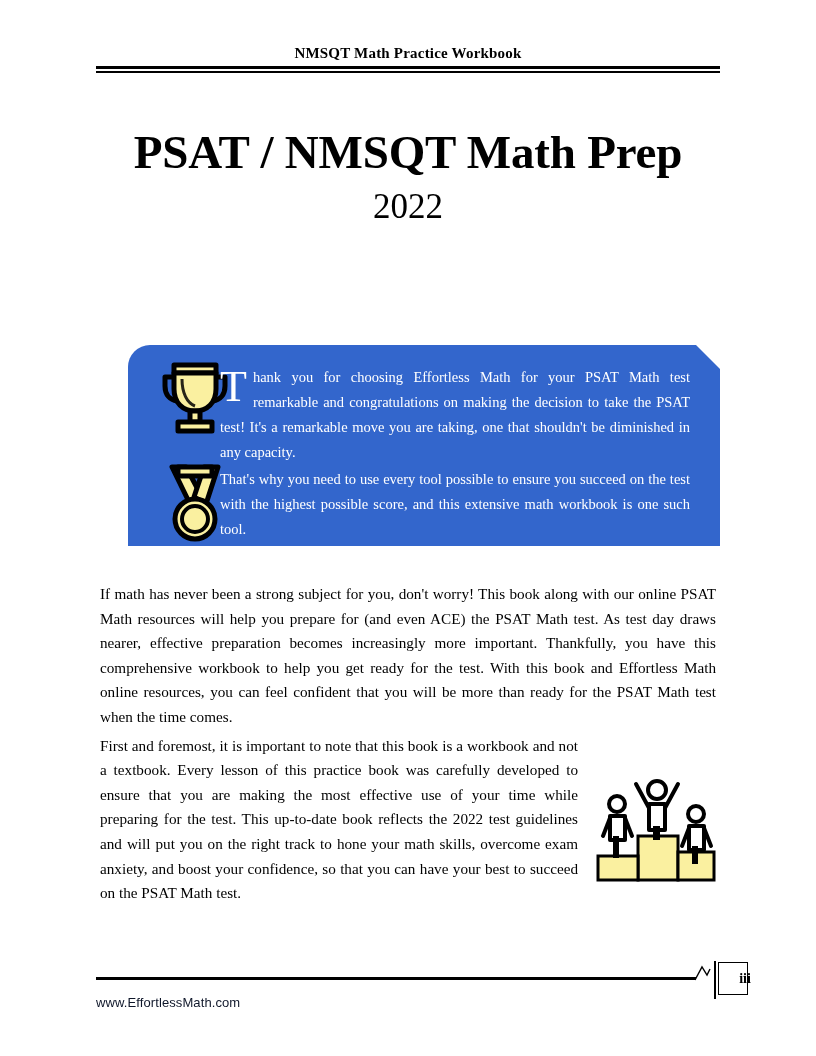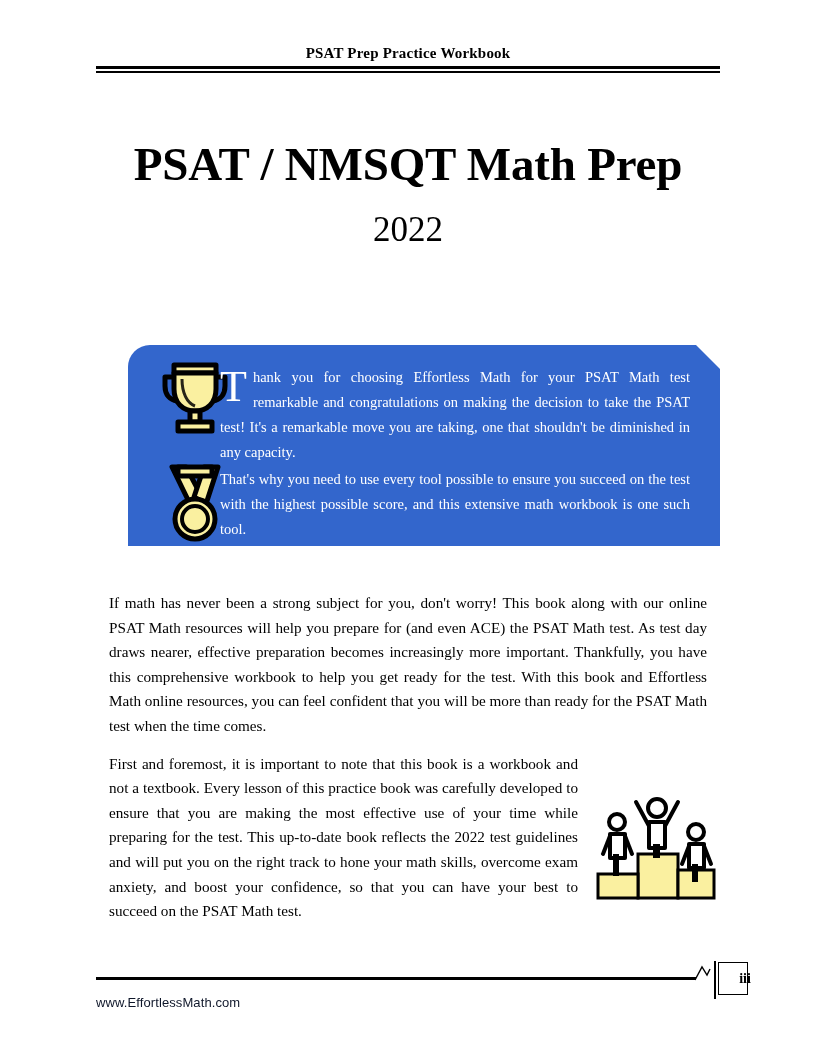--- a/index.html
+++ b/index.html
@@ -70,29 +70,29 @@
     line-height: 50px;
     color: #000;
     letter-spacing: 0.5px;
   }
   .main-title {
     font-family: "Liberation Serif", "DejaVu Serif", serif;
     font-weight: bold;
     font-size: 47px;
     line-height: 56px;
     color: #000;
-    margin-top: 16px;
+    margin-top: 4px;
     letter-spacing: -0.2px;
   }
   .year {
     font-family: "Liberation Serif", "DejaVu Serif", serif;
     font-size: 35px;
     line-height: 42px;
     color: #000;
-    margin-top: 17px;
+    margin-top: 6px;
   }
 
   
   .callout {
     position: absolute;
     left: 128px;
     top: 345px;
     width: 592px;
     height: 201px;
     background: #3366CC;
@@ -145,21 +145,21 @@
     left: 96px;
     top: 578px;
     width: 624px;
     font-family: "Liberation Serif", "DejaVu Serif", serif;
     font-size: 15.2px;
     line-height: 24.6px;
     color: #000;
     text-align: justify;
   }
   .body-copy p {
-    margin: 13px;
+    margin: 4px;
   }
   .podium-float {
     float: right;
     width: 128px;
     height: 122px;
     margin: 34px 0 0 14px;
     shape-outside: margin-box;
   }
   .podium-float svg { display: block; }
 
@@ -216,21 +216,21 @@
     color: #0f172a;
     letter-spacing: 0.1px;
   }
 </style>
 </head>
 <body>
 
 <div class="page">
 
   <div class="header">
-    <div class="header-title">PSAT Prep Practice Workbook</div>
+    <div class="header-title">NMSQT Math Practice Workbook</div>
   </div>
   <div class="header-rule header-rule-thick"></div>
   <div class="header-rule header-rule-thin"></div>
 
   <div class="title-block">
     <div class="main-title">PSAT / NMSQT Math Prep</div>
     <div class="year">2022</div>
   </div>
 
   <div class="callout">

